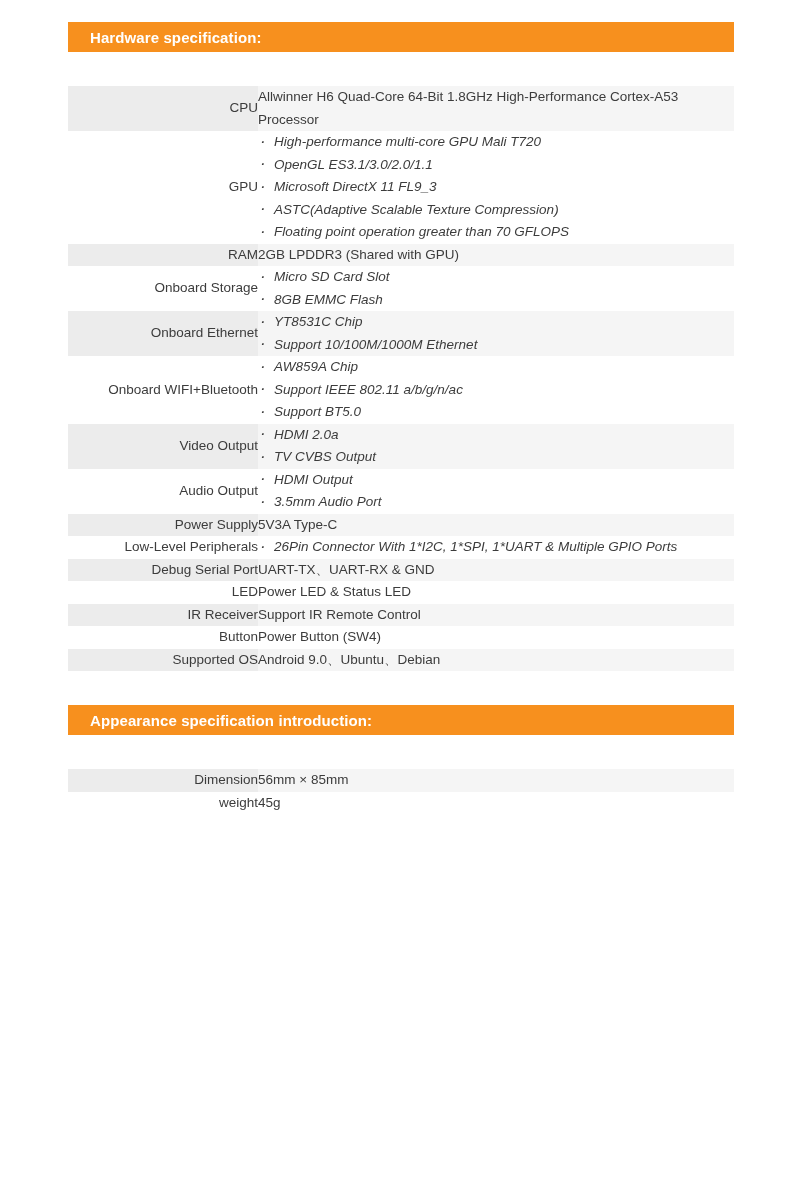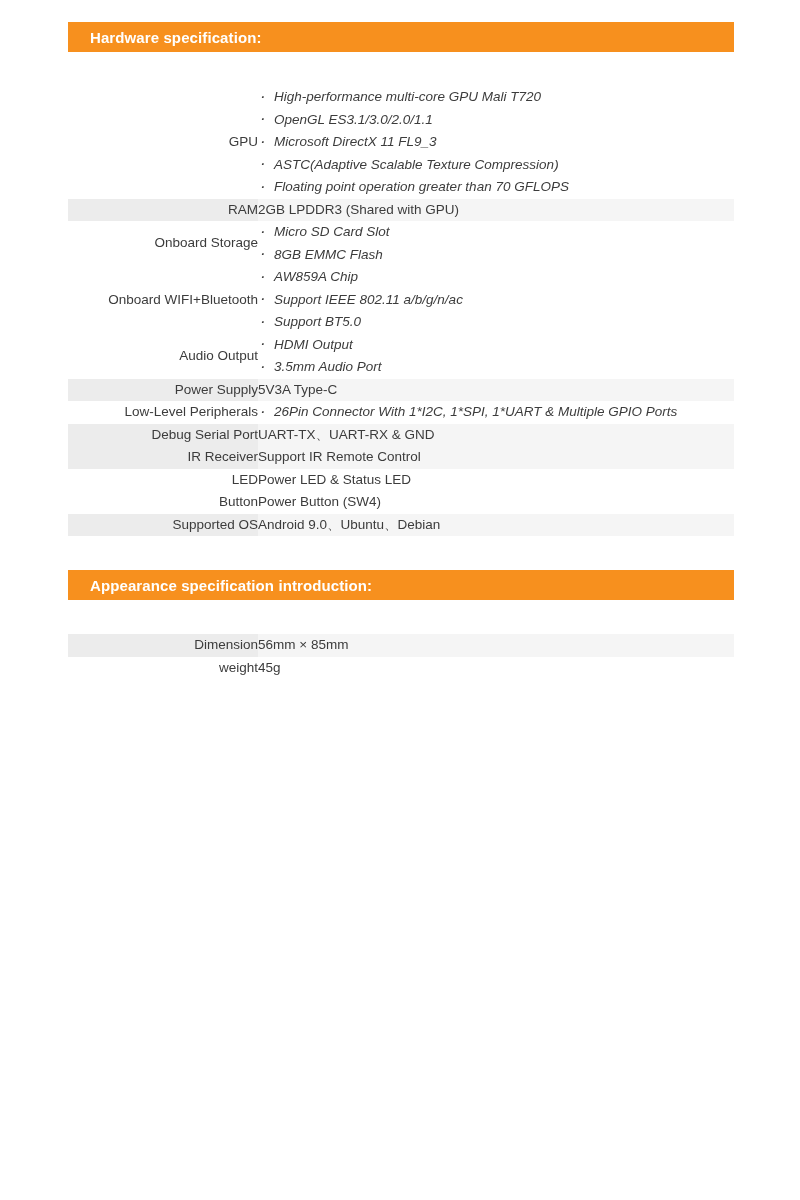--- a/index.html
+++ b/index.html
@@ -118,20 +118,24 @@
     <div class="section-header">
       <span class="section-title">Hardware specification:</span>
     </div>
     <div class="gap-after-table"></div>
     <table class="spec-table">
       <colgroup>
           <col class="c-label">
           <col class="c-value">
         </colgroup>
       <tbody>
+          <tr class="spec-row shaded">
+            <td class="cell-label">CPU</td>
+            <td class="cell-value">Allwinner H6 Quad-Core 64-Bit 1.8GHz High-Performance Cortex-A53 Processor</td>
+          </tr>
           <tr class="spec-row plain">
             <td class="cell-label">GPU</td>
             <td class="cell-value">
               <ul class="bullets">
                 <li>High-performance multi-core GPU Mali T720</li>
                 <li>OpenGL ES3.1/3.0/2.0/1.1</li>
                 <li>Microsoft DirectX 11 FL9_3</li>
                 <li>ASTC(Adaptive Scalable Texture Compression)</li>
                 <li>Floating point operation greater than 70 GFLOPS</li>
               </ul>
@@ -143,30 +147,48 @@
           </tr>
           <tr class="spec-row plain">
             <td class="cell-label">Onboard Storage</td>
             <td class="cell-value">
               <ul class="bullets">
                 <li>Micro SD Card Slot</li>
                 <li>8GB EMMC Flash</li>
               </ul>
             </td>
           </tr>
+          <tr class="spec-row shaded">
+            <td class="cell-label">Onboard Ethernet</td>
+            <td class="cell-value">
+              <ul class="bullets">
+                <li>YT8531C Chip</li>
+                <li>Support 10/100M/1000M Ethernet</li>
+              </ul>
+            </td>
+          </tr>
           <tr class="spec-row plain">
             <td class="cell-label">Onboard WIFI+Bluetooth</td>
             <td class="cell-value">
               <ul class="bullets">
                 <li>AW859A Chip</li>
                 <li>Support IEEE 802.11 a/b/g/n/ac</li>
                 <li>Support BT5.0</li>
               </ul>
             </td>
           </tr>
+          <tr class="spec-row shaded">
+            <td class="cell-label">Video Output</td>
+            <td class="cell-value">
+              <ul class="bullets">
+                <li>HDMI 2.0a</li>
+                <li>TV CVBS Output</li>
+              </ul>
+            </td>
+          </tr>
           <tr class="spec-row plain">
             <td class="cell-label">Audio Output</td>
             <td class="cell-value">
               <ul class="bullets">
                 <li>HDMI Output</li>
                 <li>3.5mm Audio Port</li>
               </ul>
             </td>
           </tr>
           <tr class="spec-row shaded">
@@ -178,27 +200,27 @@
             <td class="cell-value">
               <ul class="bullets">
                 <li>26Pin Connector With 1*I2C, 1*SPI, 1*UART &amp; Multiple GPIO Ports</li>
               </ul>
             </td>
           </tr>
           <tr class="spec-row shaded">
             <td class="cell-label">Debug Serial Port</td>
             <td class="cell-value">UART-TX、UART-RX &amp; GND</td>
           </tr>
+          <tr class="spec-row plain">
+            <td class="cell-label">LED</td>
+            <td class="cell-value">Power LED &amp; Status LED</td>
+          </tr>
           <tr class="spec-row shaded">
             <td class="cell-label">IR Receiver</td>
             <td class="cell-value">Support IR Remote Control</td>
-          </tr>
-          <tr class="spec-row plain">
-            <td class="cell-label">LED</td>
-            <td class="cell-value">Power LED &amp; Status LED</td>
           </tr>
           <tr class="spec-row plain">
             <td class="cell-label">Button</td>
             <td class="cell-value">Power Button (SW4)</td>
           </tr>
           <tr class="spec-row shaded">
             <td class="cell-label">Supported OS</td>
             <td class="cell-value">Android 9.0、Ubuntu、Debian</td>
           </tr>
         </tbody>

